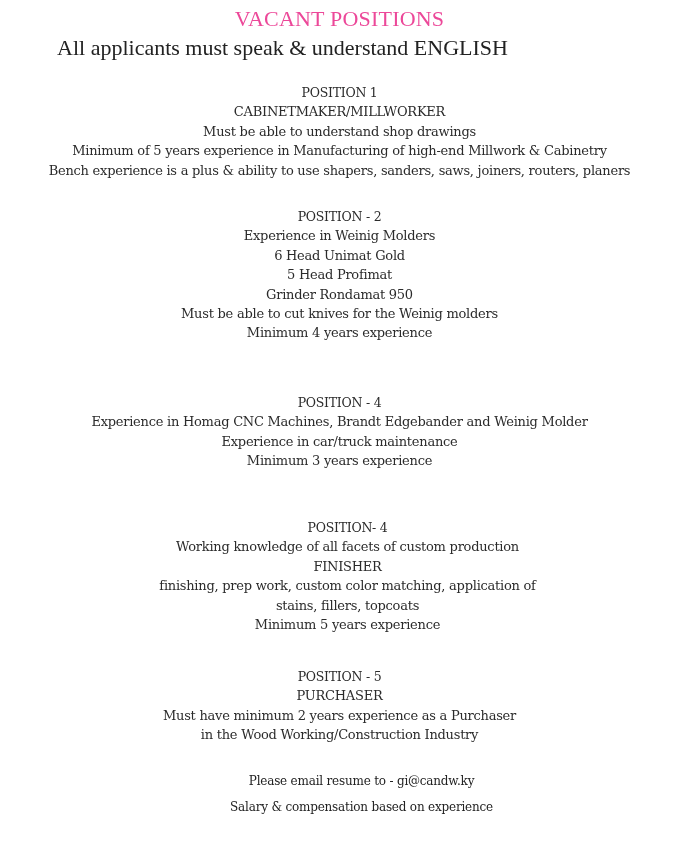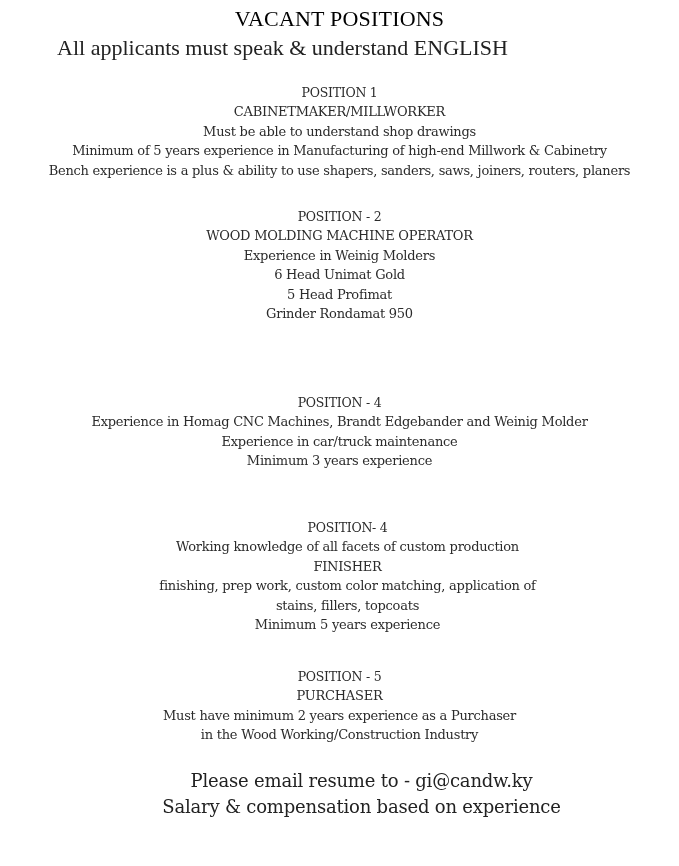--- a/index.html
+++ b/index.html
@@ -23,21 +23,21 @@
       text-align: center;
     }
     .title {
       position: absolute;
       left: 0; width: 679px;
       top: 6px;
       font-family: "Liberation Serif", "DejaVu Serif", serif;
       font-size: 22px;
       line-height: 26px;
       letter-spacing: 0.2px;
-      color: #000000;
+      color: #ec4899;
     }
     .subtitle {
       position: absolute;
       left: 0; width: 565px;
       top: 34px;
       font-family: "Liberation Serif", "DejaVu Serif", serif;
       font-size: 22px;
       line-height: 28px;
       color: #222;
     }
@@ -60,21 +60,21 @@
     }
     .footer {
       position: absolute;
       left: 0;
       width: 679px;
       top: 768px;
     }
     .footer .line {
       display: block;
       font-family: "DejaVu Serif", serif;
-      font-size: 18px;
+      font-size: 12px;
       line-height: 26px;
       color: #222;
       letter-spacing: -0.2px;
       white-space: nowrap;
       margin-left: 44px;
     }
   </style>
 </head>
 <body>
 
@@ -86,25 +86,26 @@
   <div class="position" style="top:83px;">
     <span class="line head">POSITION 1</span>
     <span class="line">CABINETMAKER/MILLWORKER</span>
     <span class="line">Must be able to understand shop drawings</span>
     <span class="line">Minimum of 5 years experience in Manufacturing of high-end Millwork &amp; Cabinetry</span>
     <span class="line">Bench experience is a plus &amp; ability to use shapers, sanders, saws, joiners, routers, planers</span>
   </div>
 
   <div class="position" style="top:207px;">
     <span class="line head">POSITION - 2</span>
-    <span class="line">WOOD MOLDING MACHINE OPERATOR</span>
     <span class="line">Experience in Weinig Molders</span>
     <span class="line">6 Head Unimat Gold</span>
     <span class="line">5 Head Profimat</span>
     <span class="line">Grinder Rondamat 950</span>
+    <span class="line">Must be able to cut  knives for the Weinig molders</span>
+    <span class="line">Minimum 4 years experience</span>
   </div>
 
   <div class="position" style="top:393px;">
     <span class="line head">POSITION - 4</span>
     <span class="line">Experience in Homag CNC Machines, Brandt Edgebander and Weinig Molder</span>
     <span class="line">Experience in car/truck maintenance</span>
     <span class="line">Minimum 3 years experience</span>
   </div>
 
   <div class="position" style="top:518px;padding-left:8px;">

